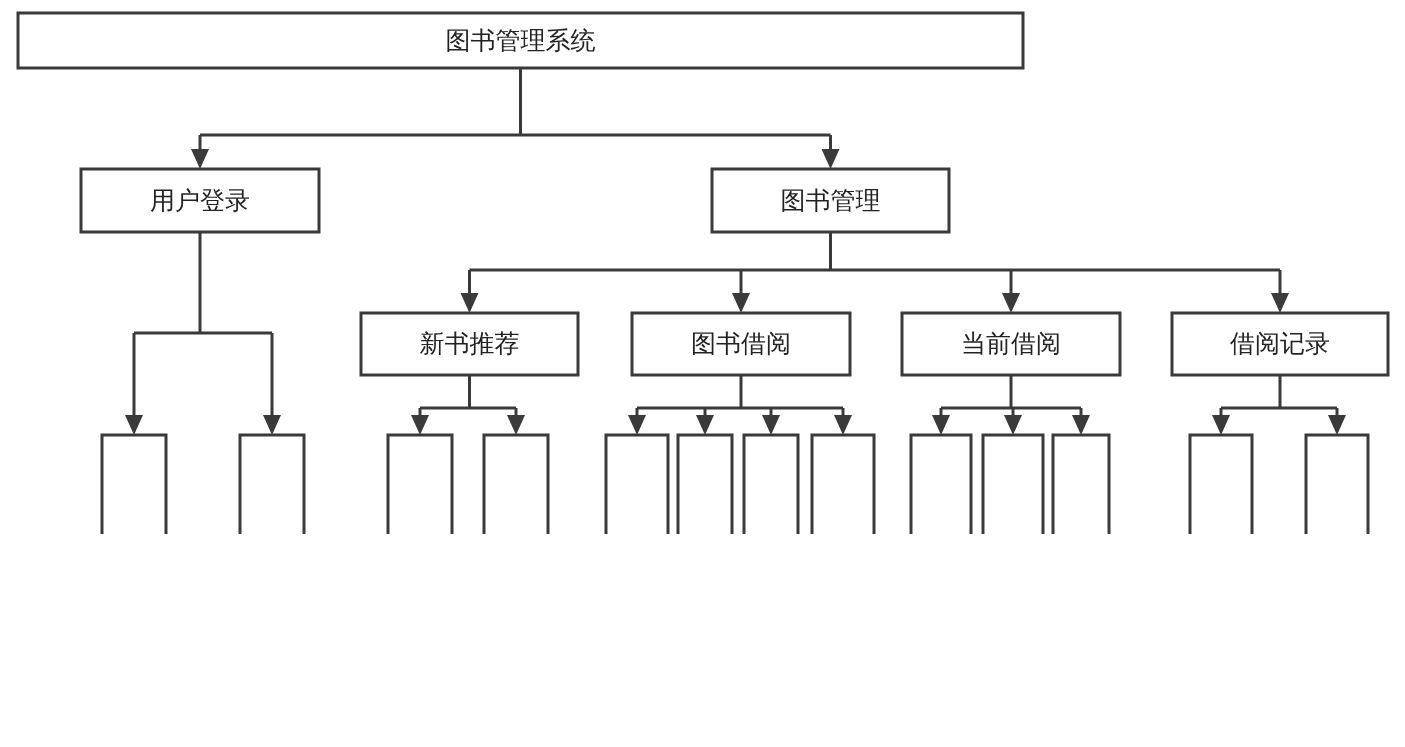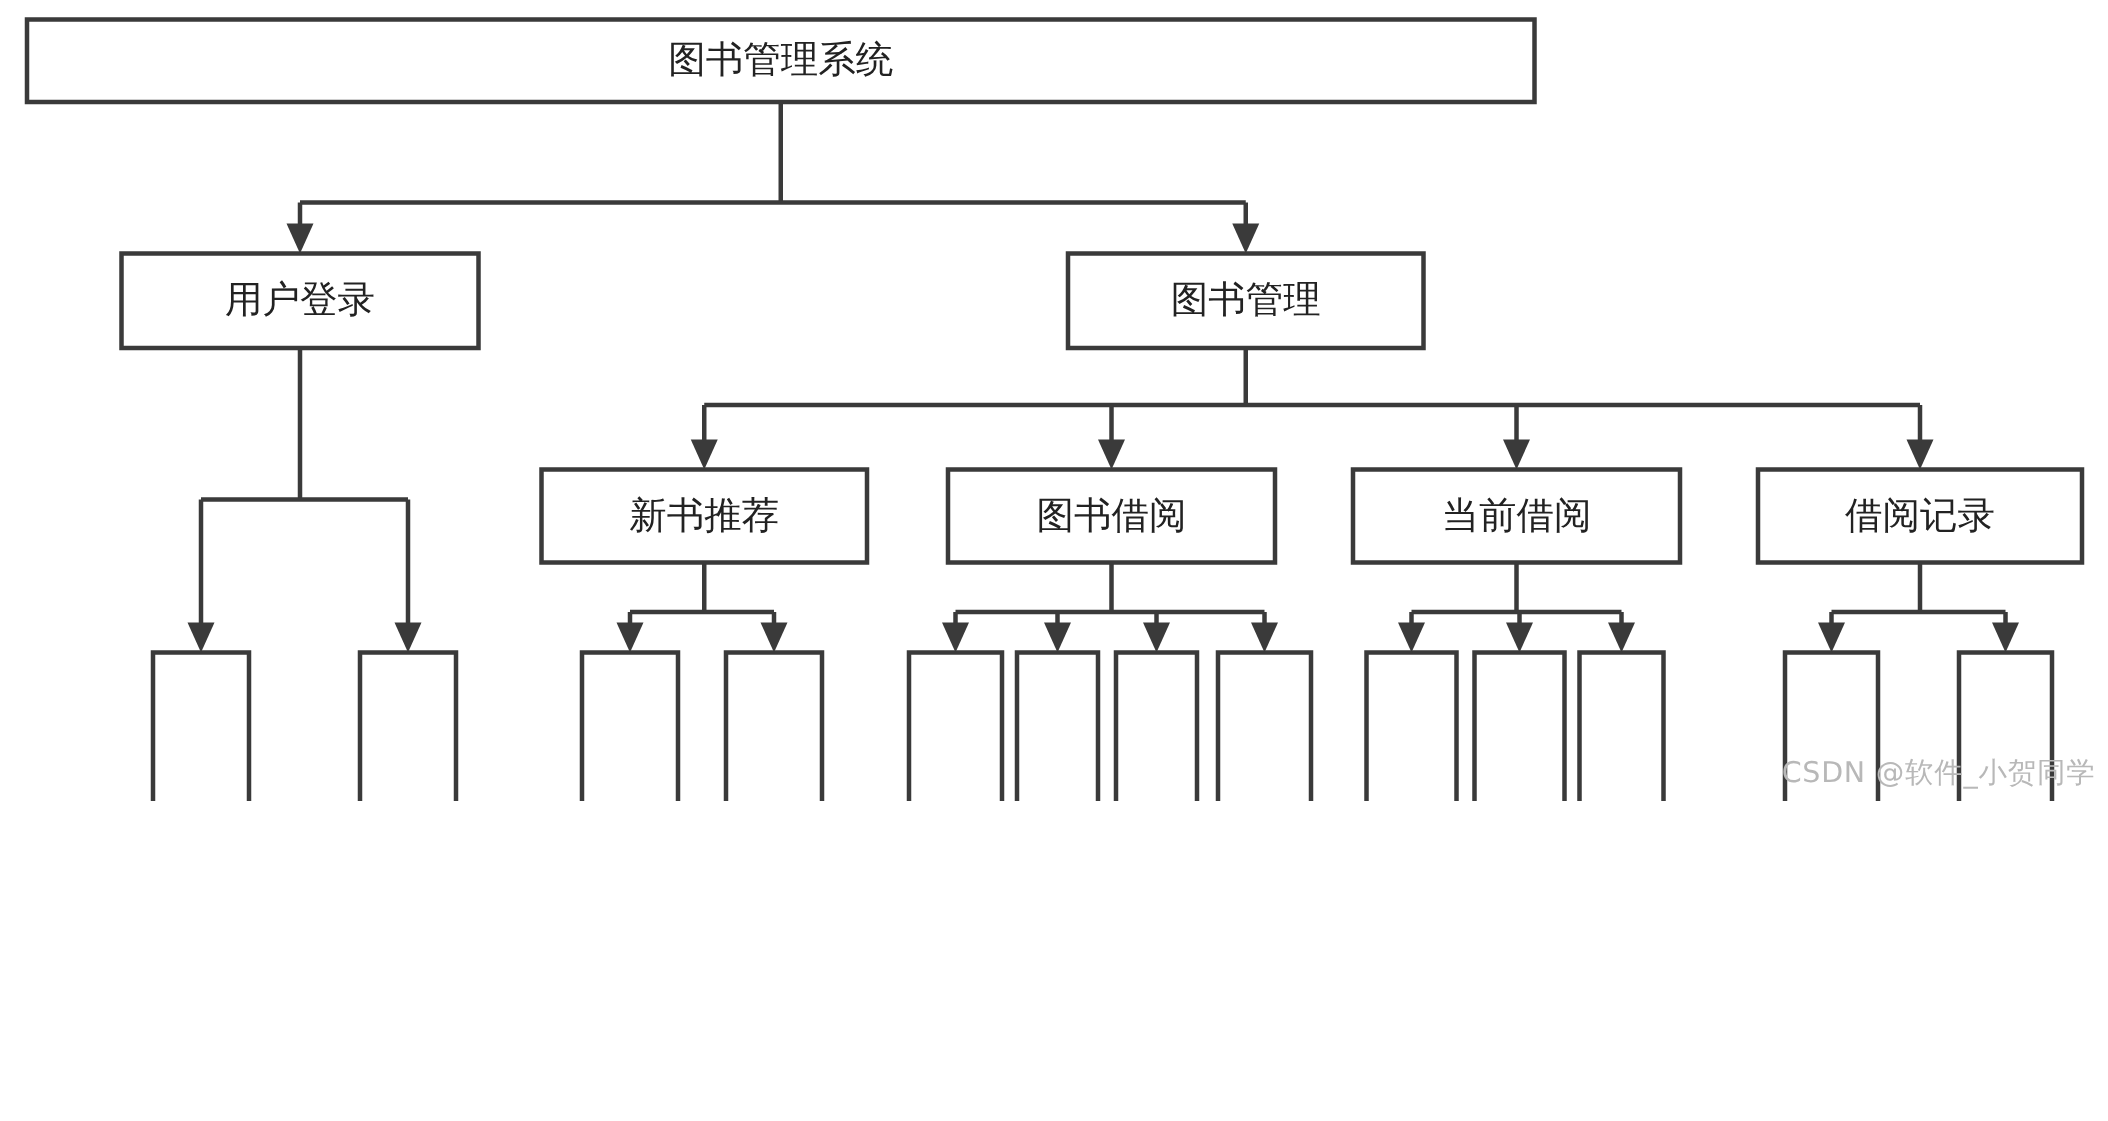--- a/index.html
+++ b/index.html
@@ -205,14 +205,13 @@
         <span class="vert-label">确认归还（管理员）</span>
       </div>
       <div class="vert-label-wrap" style="left: 1190px; top: 435px; width: 62px; height: 298px;">
         <span class="vert-label">新增借阅记录</span>
       </div>
       <div class="vert-label-wrap" style="left: 1306px; top: 435px; width: 62px; height: 298px;">
         <span class="vert-label">查询借阅记录</span>
       </div>
     </div>
 
-  <div class="watermark">CSDN @软件_小贺同学</div>
 </div>
 
 </body></html>

